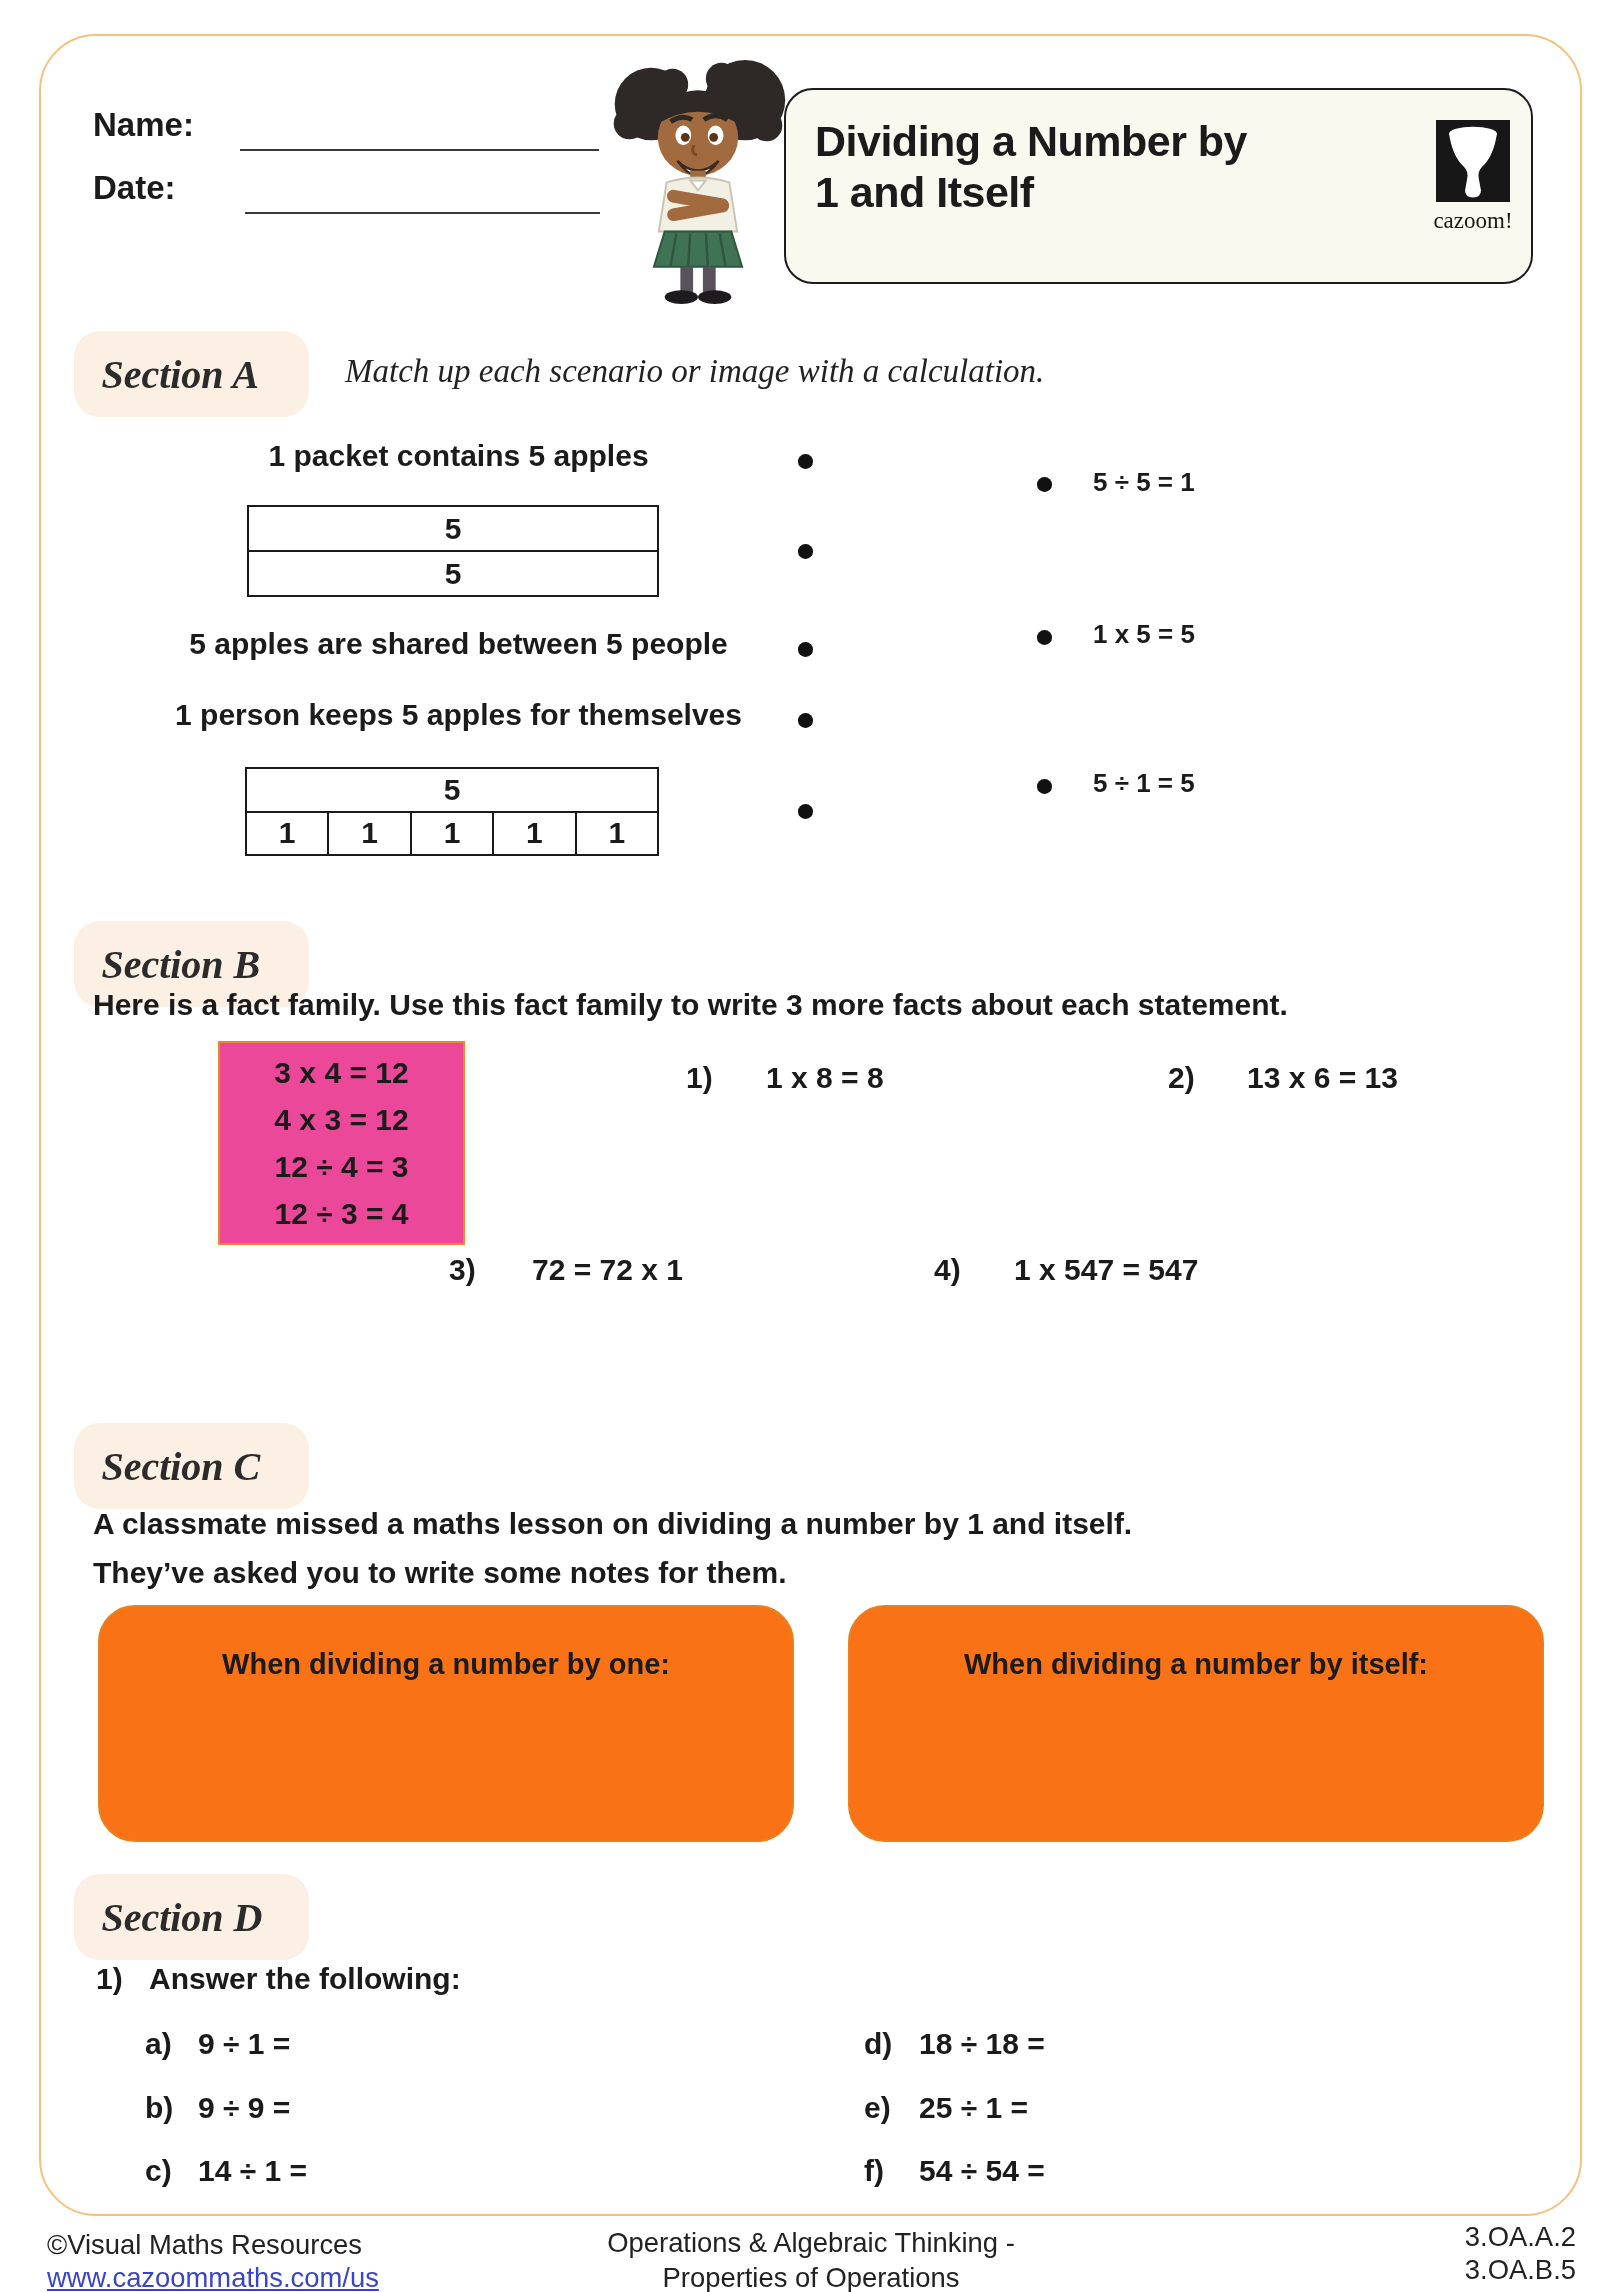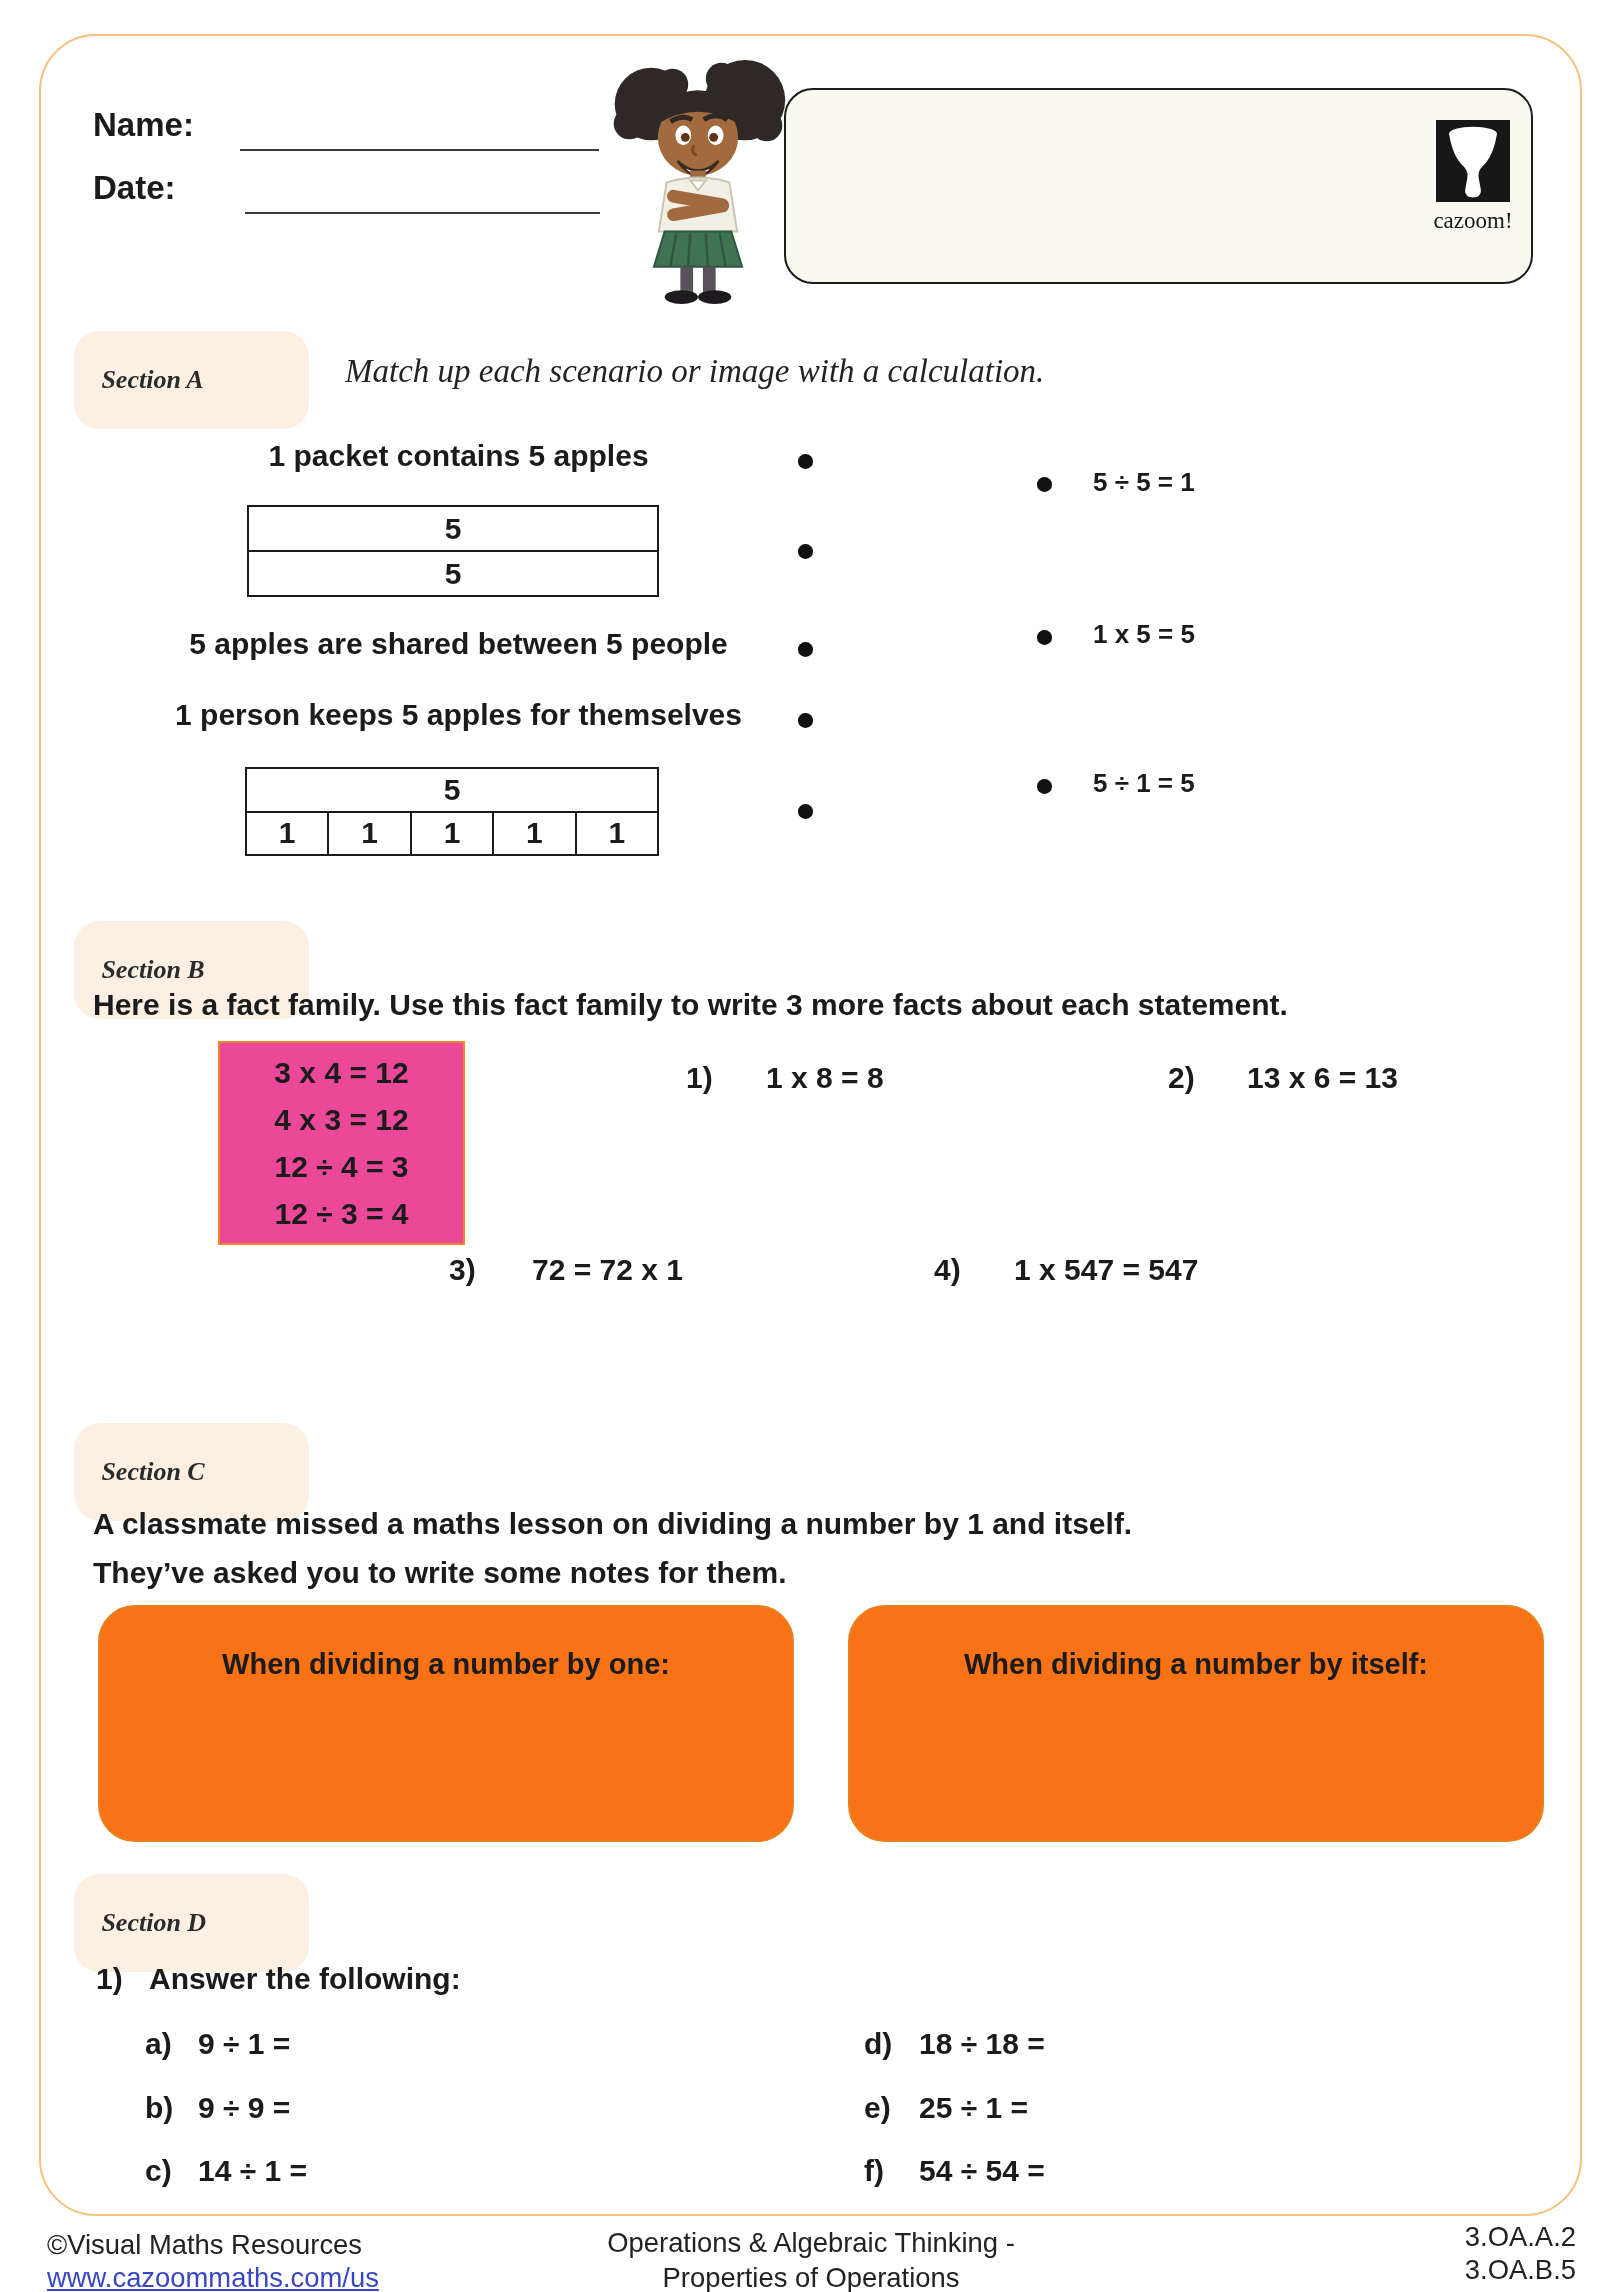--- a/index.html
+++ b/index.html
@@ -14,23 +14,23 @@
   .hdr-label{font-size:33px;font-weight:bold;}
   .write-line{border-bottom:2px solid #3a3a3a;height:0;}
 
   .title-box{left:784px;top:88px;width:745px;height:192px;background:#FAF9F0;border:2.9px solid #1c1c1c;border-radius:29px;}
   .title-text{left:815px;top:116px;width:549px;font-size:43px;line-height:51px;font-weight:bold;letter-spacing:-0.5px;}
   .logo-wrap{left:1419px;top:120px;width:108px;text-align:center;}
   .logo-square{display:inline-block;width:74px;height:82px;background:#171717;}
   .logo-text{font-family:"Liberation Serif",serif;font-weight:normal;font-size:23px;color:#171717;margin-top:2px;}
 
   
-  .section-label{width:235px;height:98px;background:#FCEFE3;border-radius:25.5px;
+  .section-label{width:235px;height:86px;background:#FCEFE3;border-radius:25.5px;
                  font-family:"Liberation Serif",serif;font-style:italic;font-weight:bold;
-                 font-size:26px;color:#2b2b2b;display:flex;align-items:center;padding-left:27.4px;box-sizing:border-box;}
+                 font-size:40px;color:#2b2b2b;display:flex;align-items:center;padding-left:27.4px;box-sizing:border-box;}
 
   .serif-it{font-family:"Liberation Serif",serif;font-style:italic;font-size:33px;color:#222;}
   .b31{font-size:30px;font-weight:bold;}
   .b32{font-size:26px;font-weight:bold;}
 
   .dot{width:14.7px;height:14.7px;background:#111;border-radius:50%;}
 
   
   .bar{border:2.9px solid #1a1a1a;background:#fff;box-sizing:border-box;display:flex;flex-direction:column;}
   .bar-row{flex:1;display:flex;align-items:center;justify-content:center;font-size:30px;font-weight:bold;}
@@ -85,20 +85,24 @@
     <rect x="68" y="156" width="64" height="13" rx="6.5" fill="#A26B3F" transform="rotate(-10 100 162)"></rect>
     <path d="M66 184 L134 184 L145 220 L55 220 Z" fill="#3F7354" stroke="#2e5640" stroke-width="2"></path>
     <path d="M78 186 L72 219 M92 186 L90 219 M108 186 L110 219 M122 186 L128 219" stroke="#2e5640" stroke-width="2.5"></path>
     <rect x="82" y="220" width="13" height="28" fill="#59525C"></rect>
     <rect x="105" y="220" width="13" height="28" fill="#59525C"></rect>
     <ellipse cx="83" cy="251" rx="17" ry="7" fill="#1d1b1d"></ellipse>
     <ellipse cx="117" cy="251" rx="17" ry="7" fill="#1d1b1d"></ellipse>
   </svg>
 
   <div class="abs title-box"></div>
+  <div class="abs title-text">
+    <div>Dividing a Number by</div>
+    <div>1 and Itself</div>
+  </div>
   <div class="abs logo-wrap">
     <span class="logo-square">
       <svg width="74" height="82" viewBox="0 0 64 72">
         <ellipse cx="32" cy="12" rx="21" ry="6" fill="#fff"></ellipse>
         <path d="M11 12 Q14 32 24 41 Q28 45 27 51 L25 62 Q25 68 32 68 Q39 68 39 62 L37 51 Q36 45 40 41 Q50 32 53 12 Z" fill="#fff"></path>
       </svg>
     </span>
     <div class="logo-text">cazoom!</div>
   </div>
 

